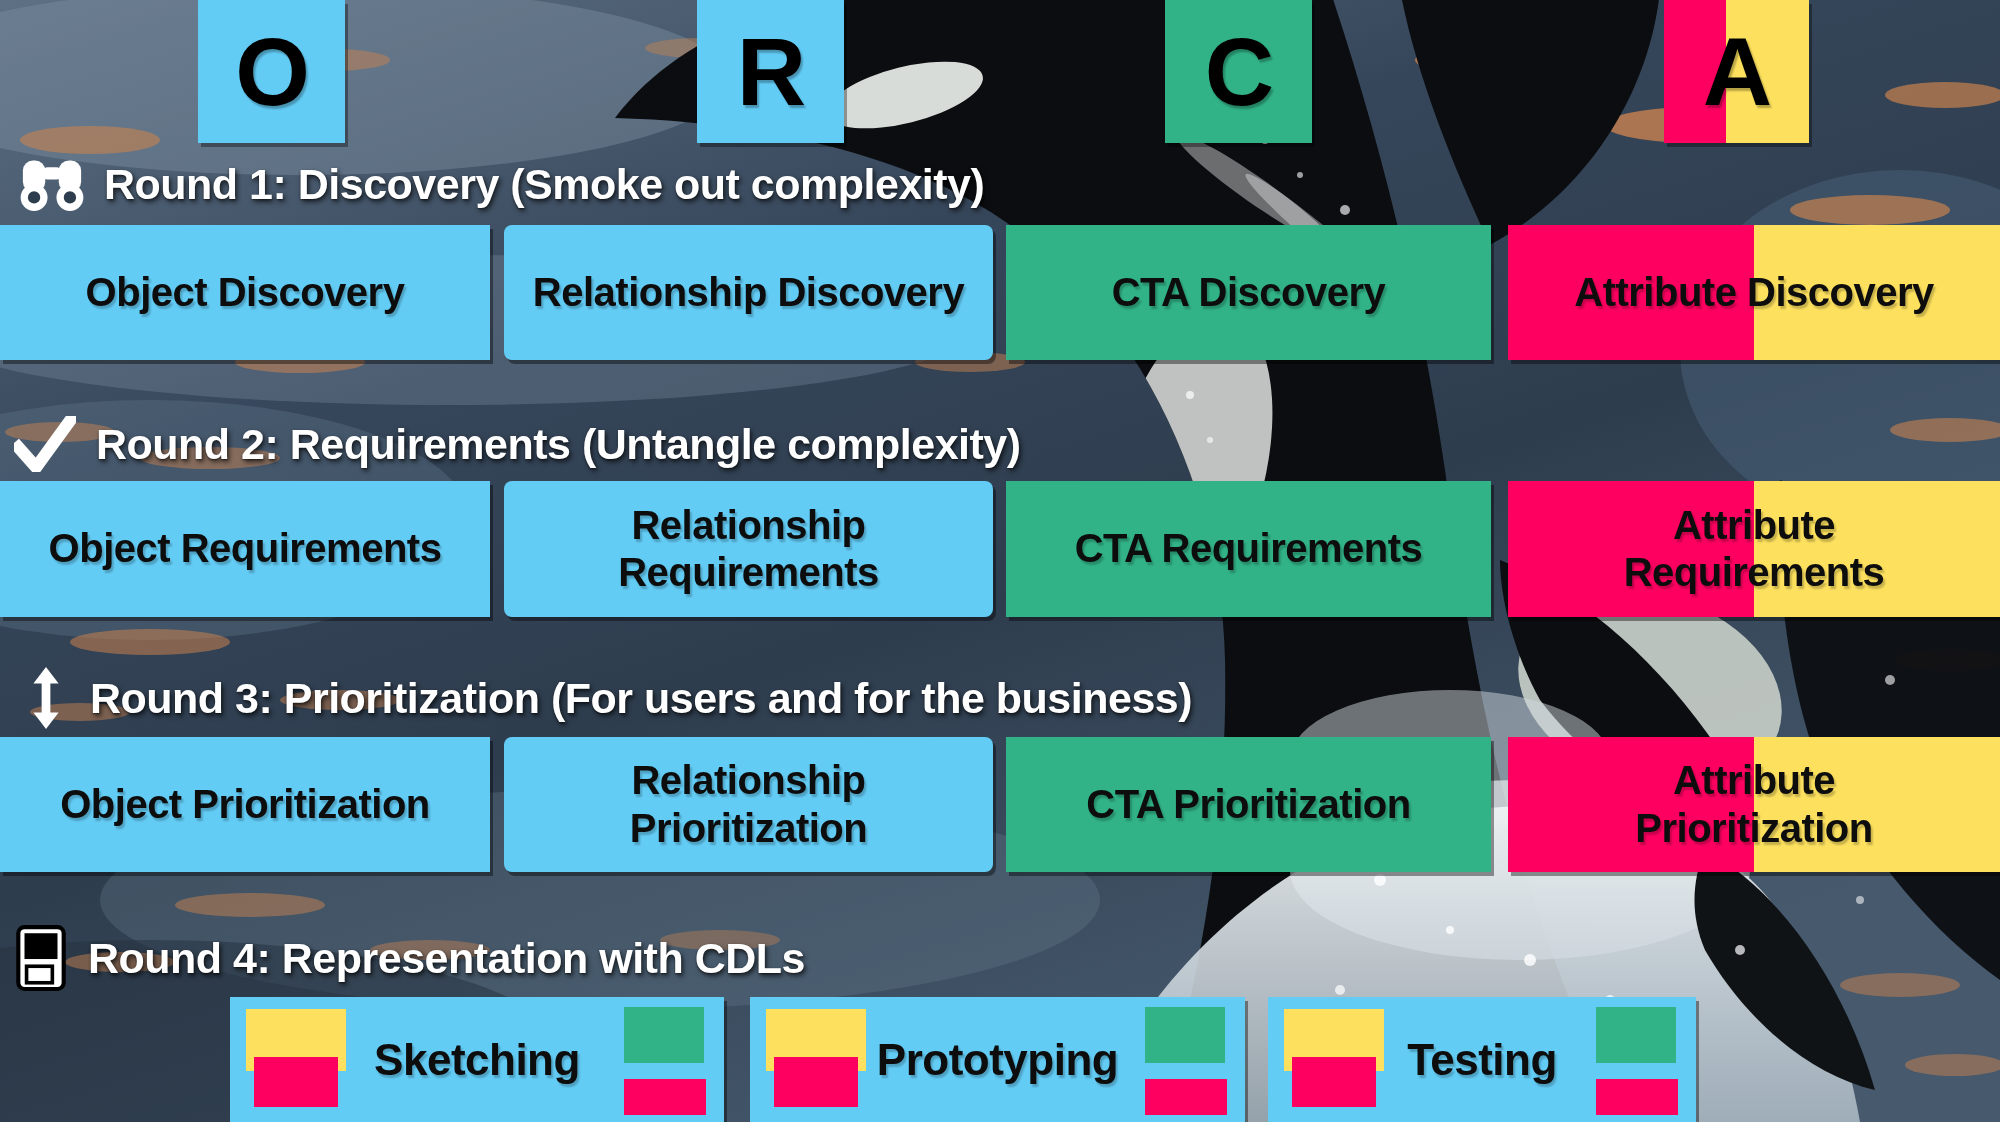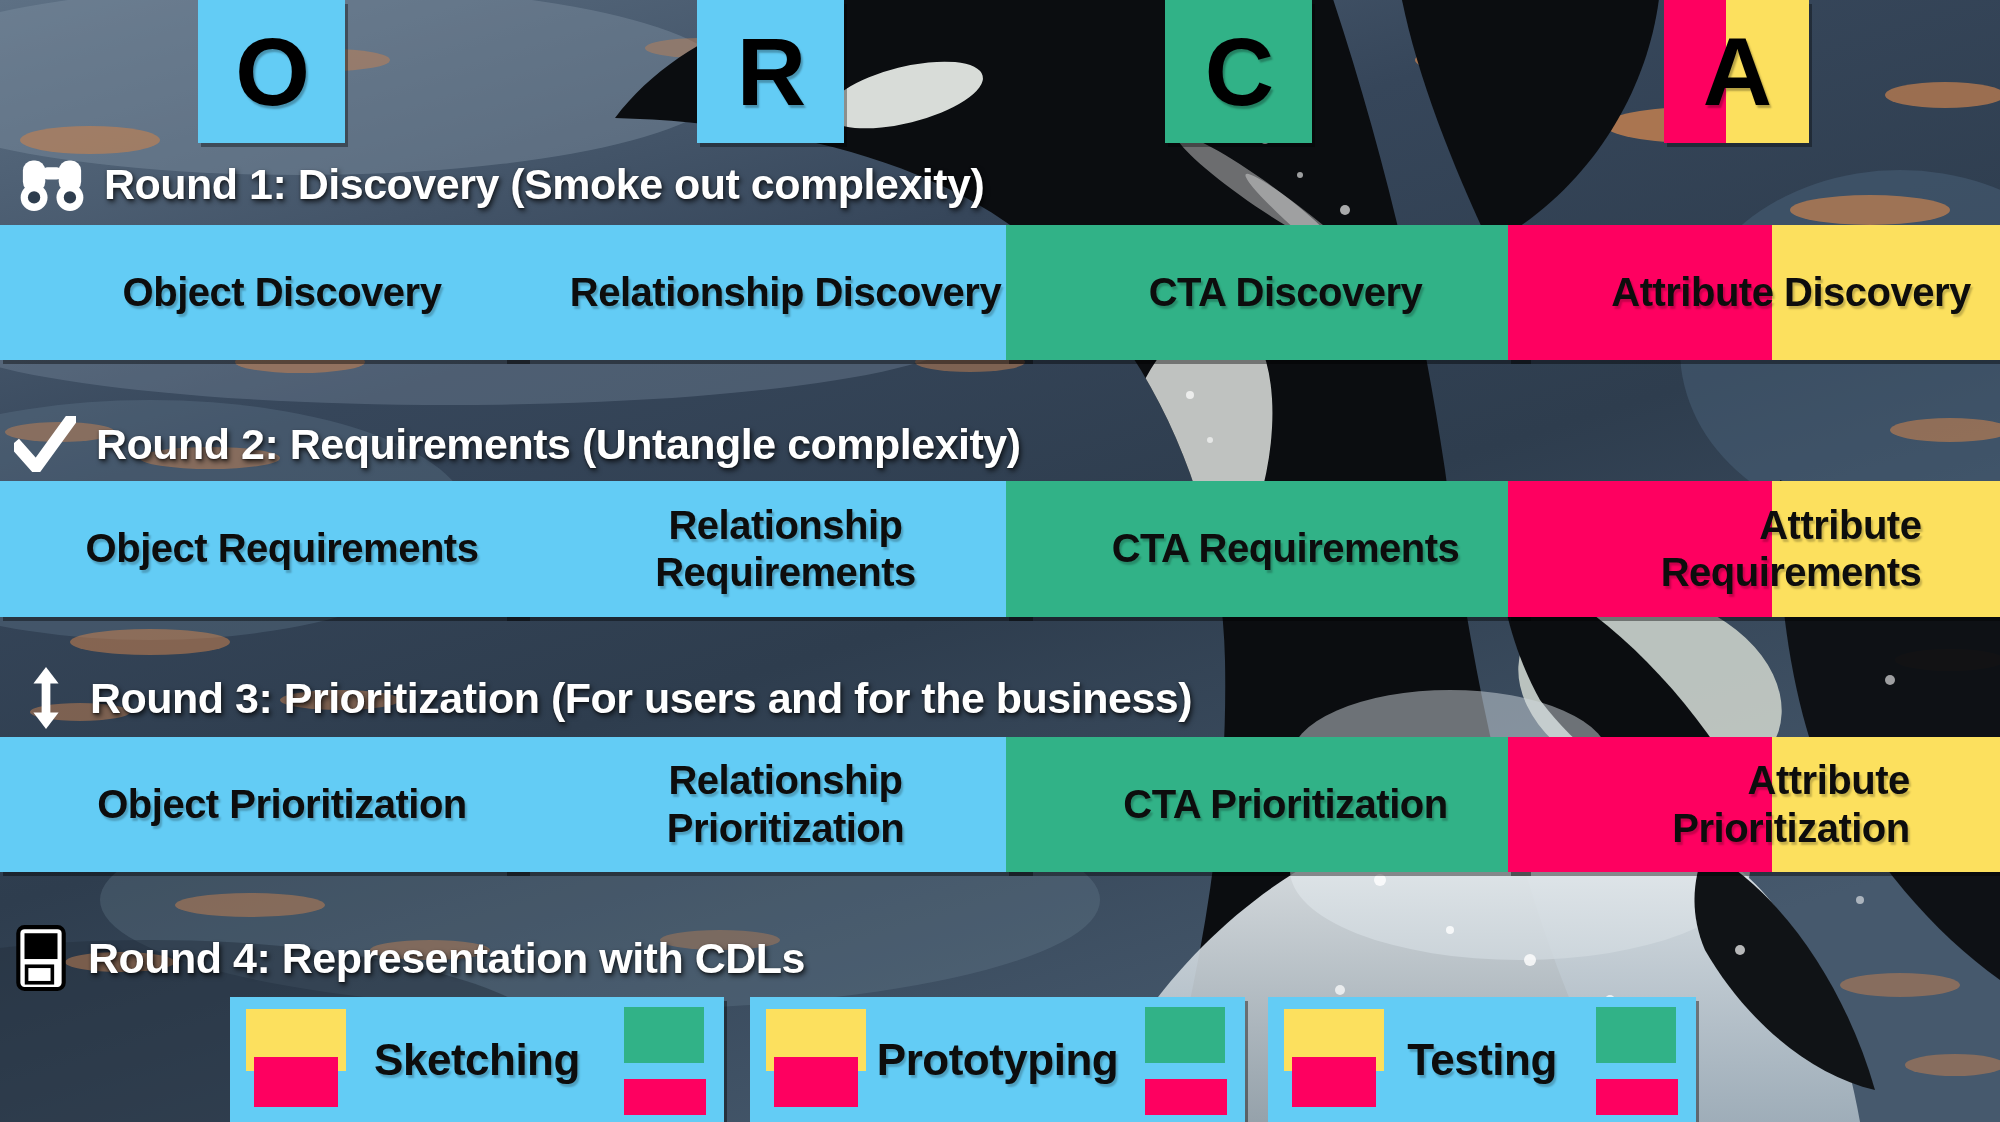--- a/index.html
+++ b/index.html
@@ -45,32 +45,31 @@
     white-space:nowrap;
     text-align:right;
   }
   #h1{top:152px;} #h2{top:412px;} #h3{top:666px;} #h4{top:926px;}
 
   
   .pblock{
     position:absolute;
     display:flex;align-items:center;justify-content:center;text-align:center;
     box-shadow:3px 4px 0 rgba(0,0,0,.4);
-    padding-left:37px;
   }
   .pblock .plabel{
     font-weight:bold;color:var(--ink);font-size:40px;letter-spacing:-0.5px;
     line-height:1.18;white-space:pre-line;
     text-shadow:2px 3px 2px rgba(0,0,0,.22);
   }
   .r1{top:225px;height:135px;} .r2{top:481px;height:136px;} .r3{top:737px;height:135px;}
-  .c1{left:0;width:490px;} .c2{left:504px;width:489px;} .c3{left:1006px;width:485px;} .c4{left:1508px;width:492px;}
+  .c1{left:0;width:490px;} .c2{left:504px;width:489px;border-radius:8px;} .c3{left:1006px;width:485px;} .c4{left:1508px;width:492px;}
   .bg-blue{background:var(--blue);}
   .bg-green{background:var(--green);}
-  .bg-split{background:linear-gradient(90deg,var(--pink) 0 50%,var(--yellow) 50%);text-align:right;}
+  .bg-split{background:linear-gradient(90deg,var(--pink) 0 50%,var(--yellow) 50%);}
 
   
   .r4block{
     position:absolute;top:997px;height:125px;background:var(--blue);
     display:flex;align-items:center;justify-content:center;
     box-shadow:3px 4px 0 rgba(0,0,0,.4);
   }
   .b1{left:230px;width:494px;} .b2{left:750px;width:495px;} .b3{left:1268px;width:428px;}
   .r4block .plabel{
     font-weight:bold;color:var(--ink);font-size:44px;letter-spacing:-0.5px;

